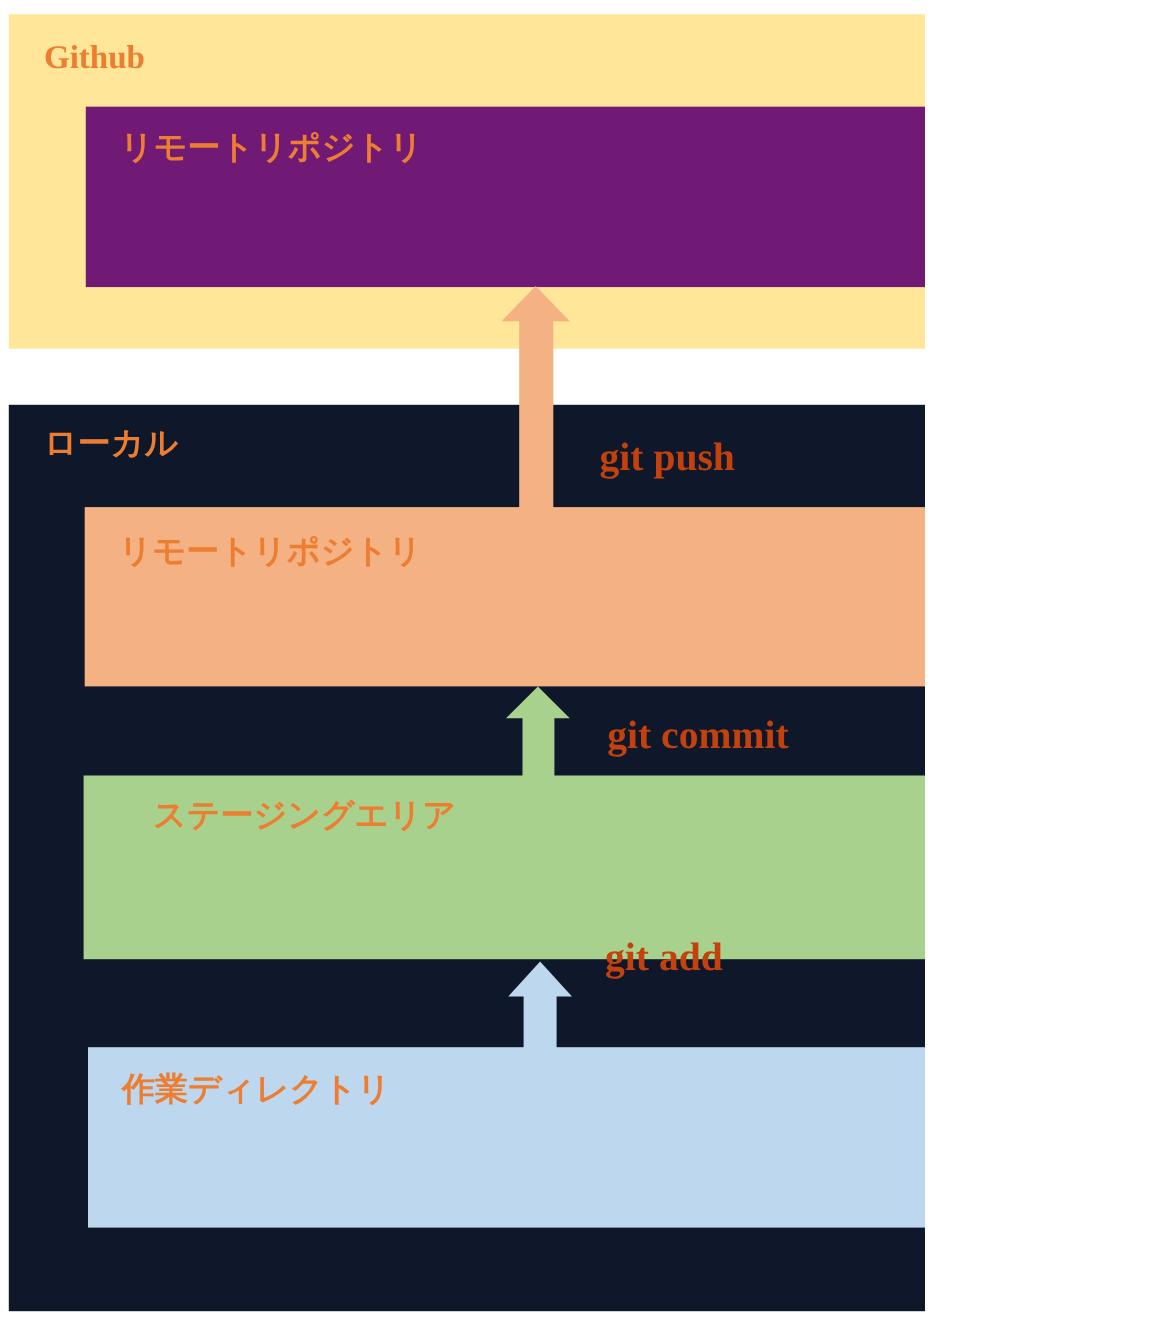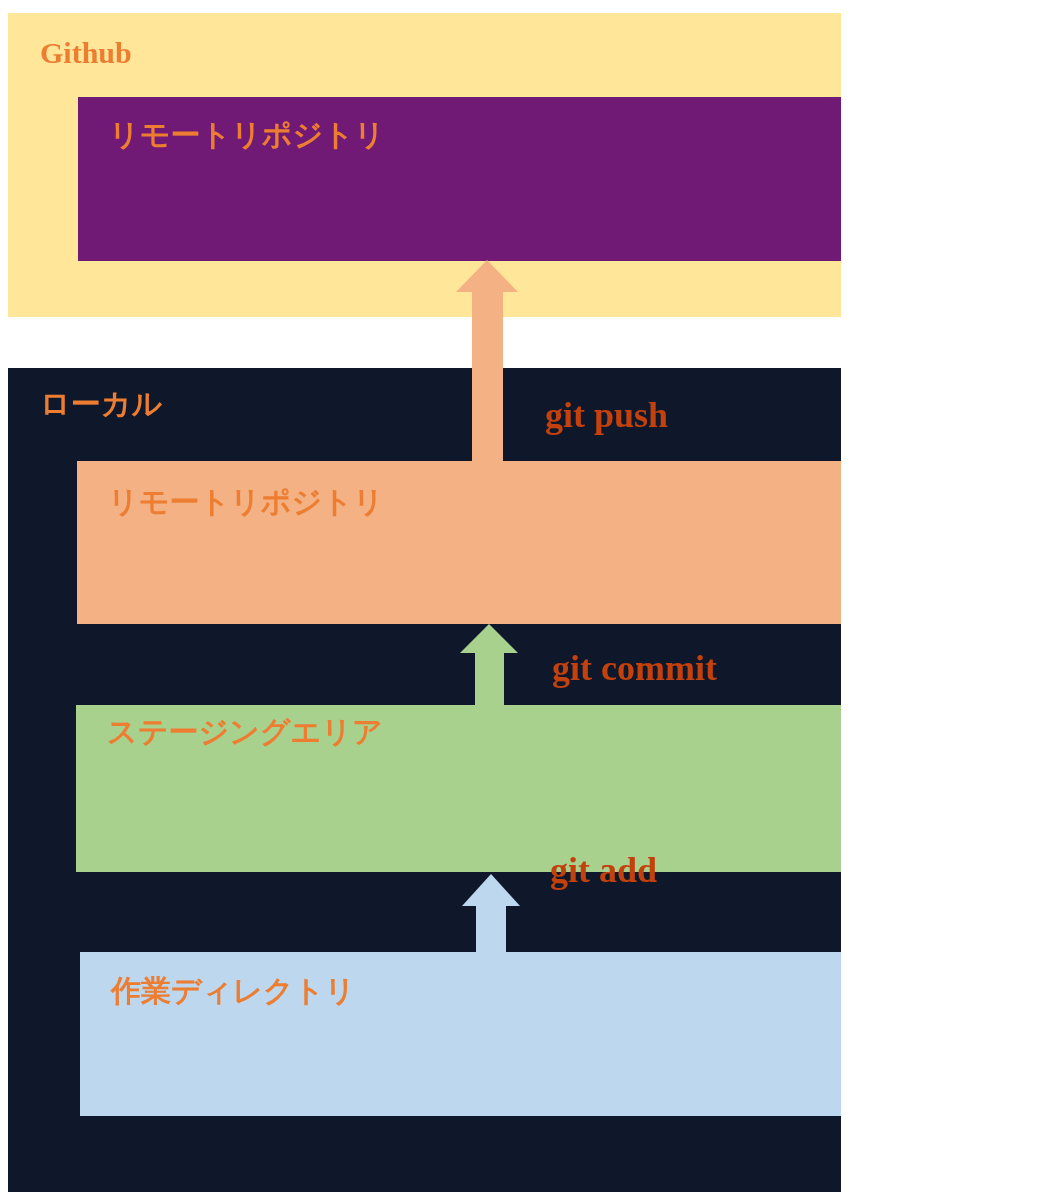--- a/index.html
+++ b/index.html
@@ -39,21 +39,21 @@
     font-weight: bold;
     color: #ED7D31;
     line-height: 36px;
     white-space: nowrap;
   }
   .box-remote   { left: 70px; top: 84px;  width: 890px; height: 164px; background: #701a75; text-align: center; }
   .box-remote .box-label { top: 20px; }
   .box-localrepo{ left: 69px; top: 93px;  width: 891px; height: 163px; background: #F4B183; }
   .box-localrepo .box-label { top: 23px; }
   .box-staging  { left: 68px; top: 337px; width: 896px; height: 167px; background: #A9D18E; }
-  .box-staging .box-label { top: 9px; }
+  .box-staging .box-label { top: 19px; margin-left: 32px; }
   .box-working  { left: 72px; top: 584px; width: 899px; height: 164px; background: #BDD7EE; }
   .box-working .box-label { top: 21px; }
 
   .arrow-head {
     position: absolute;
     width: 0; height: 0;
   }
   .arrow-shaft { position: absolute; }
 
   

